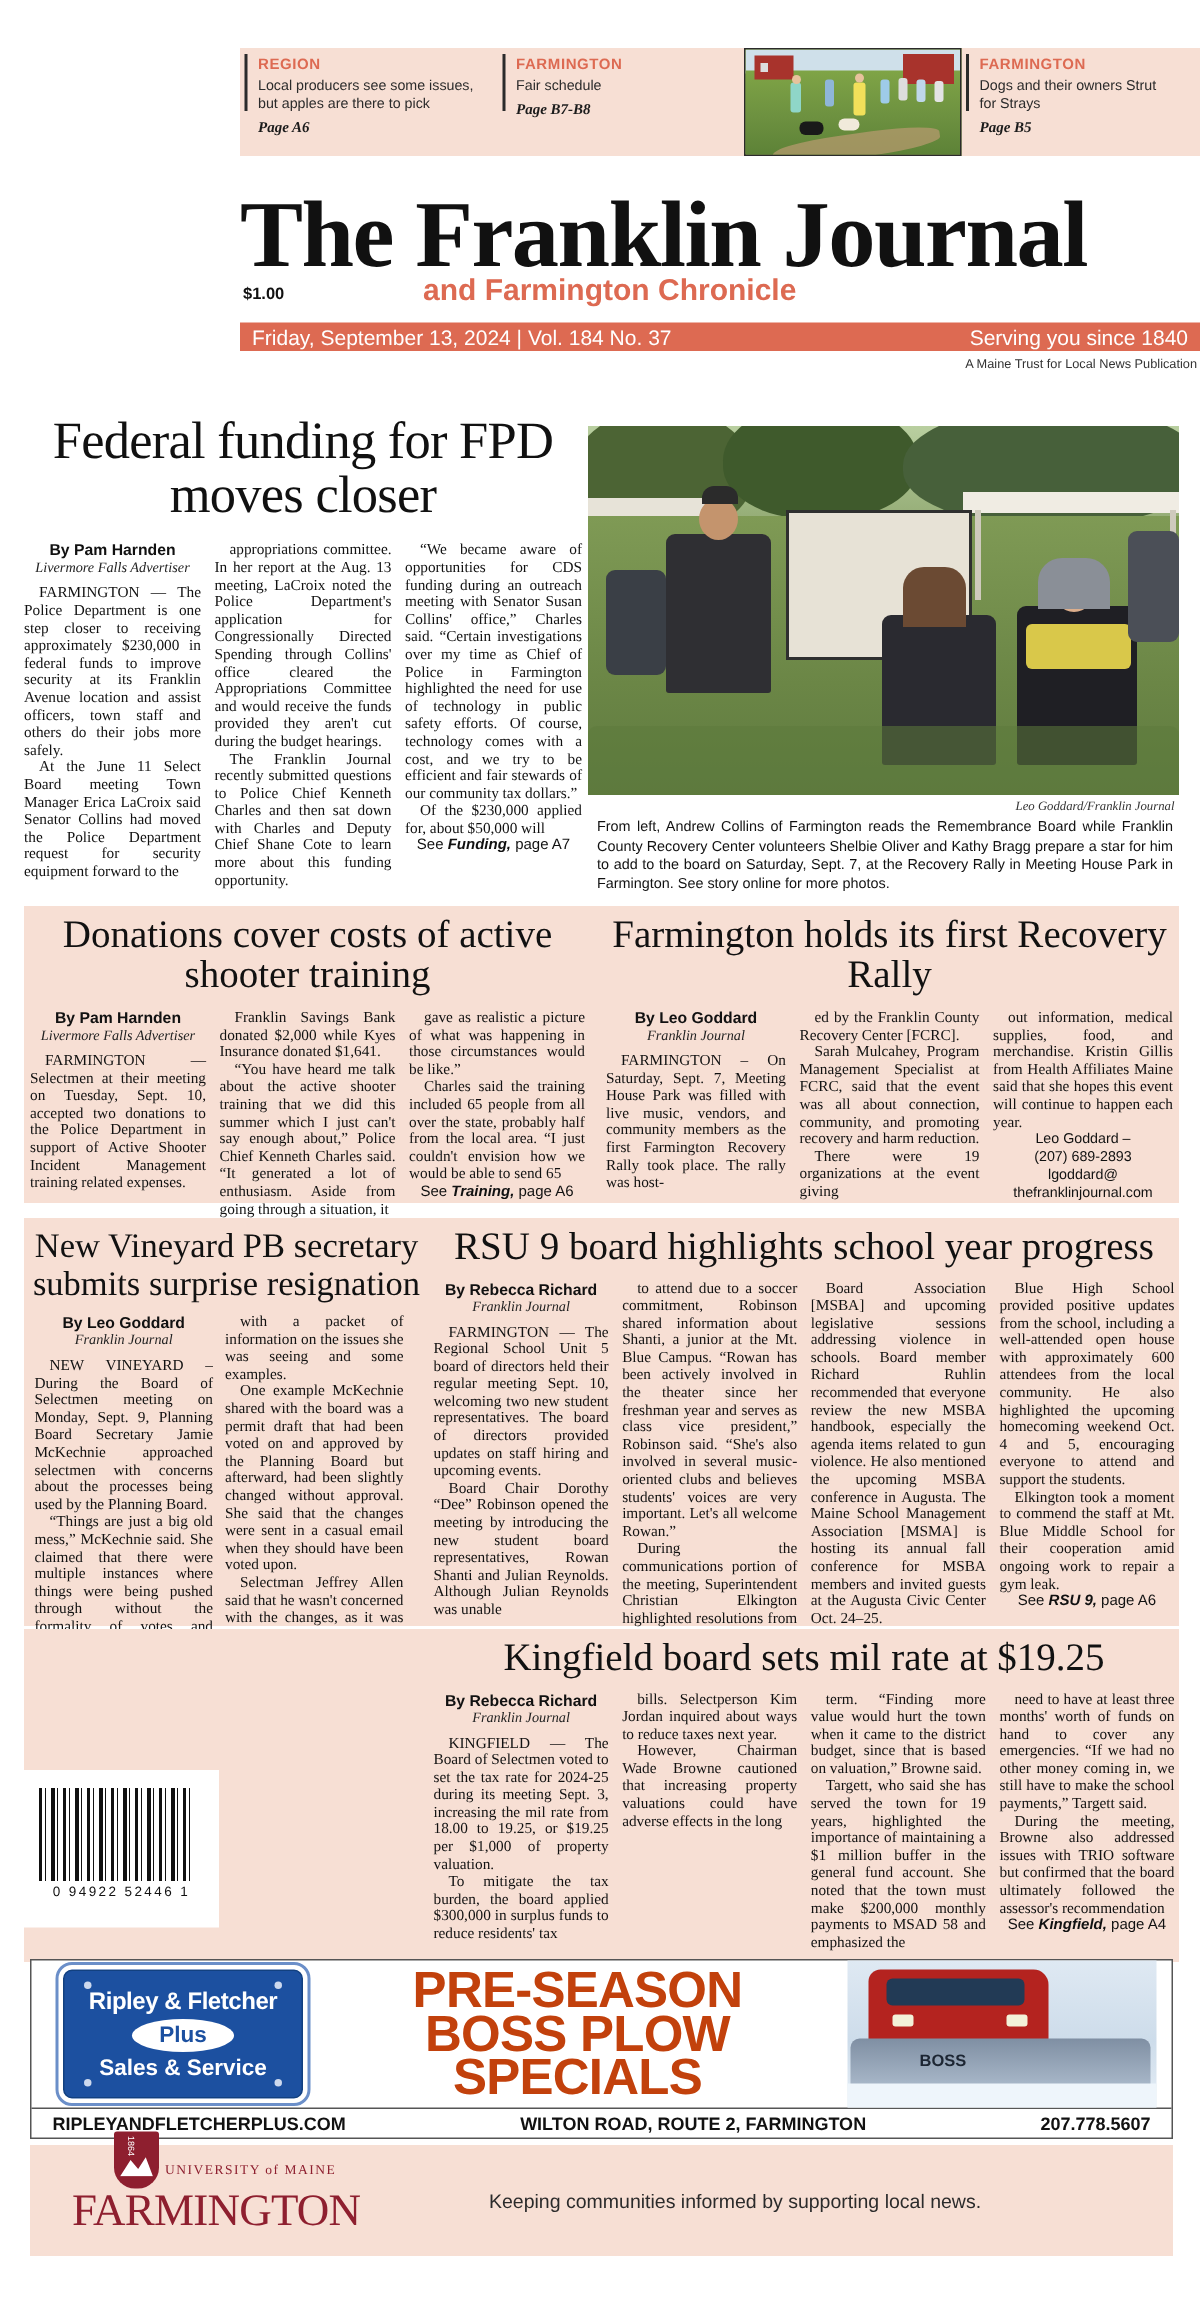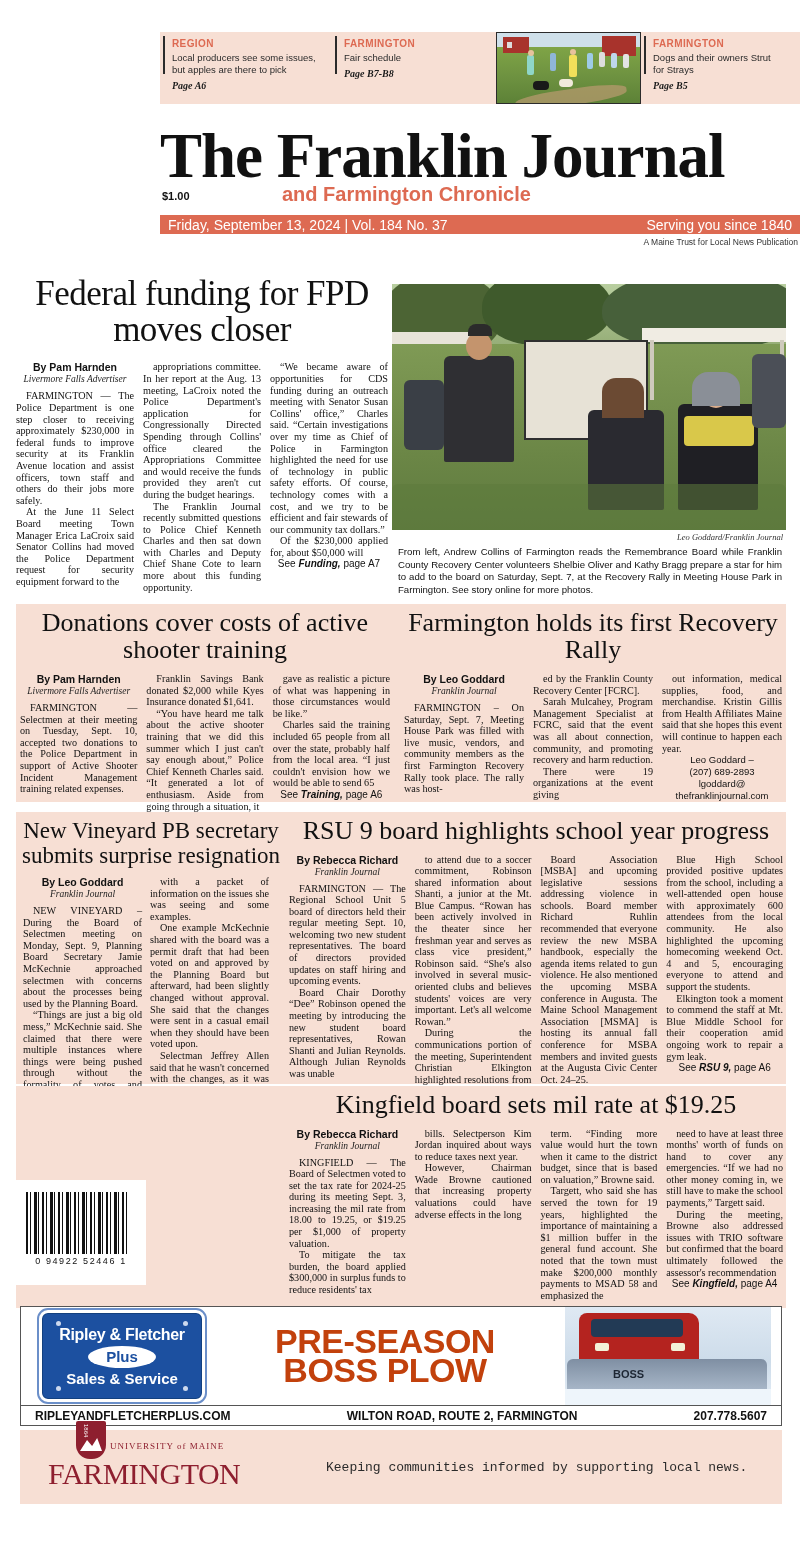--- a/index.html
+++ b/index.html
@@ -430,21 +430,21 @@
   .umf-shield::after {
     content:""; position:absolute; left:4px; top:16px;
     width:22px; height:14px;
     background:#fff;
     clip-path: polygon(0 100%, 32% 22%, 55% 64%, 78% 8%, 100% 100%);
   }
   .umf-shield .yr { position:absolute; left:7px; top:3px; font-family:"Liberation Sans",sans-serif; font-size:6px; color:#fff; writing-mode: vertical-rl; }
   .umf-um { position:absolute; left:62px; top:-2px; font-family:"Liberation Serif",serif; font-size:9px; color:#8e1f2f; letter-spacing:1px; }
   .umf-name { font-family:"Liberation Serif",serif; font-size:30px; color:#8e1f2f; letter-spacing:-0.5px; margin-top:14px; }
   .umf-tag {
-    font-family:Liberation Mono, monospace;
+    font-family:Liberation Sans, sans-serif;
     font-size: 13px;
     color:#2b2b2b;
     margin-left: 68px;
   }
 </style>
 </head>
 <body>
 
 <div class="page">
 
@@ -717,20 +717,21 @@
         <div class="dot" style="right:14px;bottom:8px;"></div>
         <div class="rf-l1">Ripley &amp; Fletcher</div>
         <div class="rf-plus-wrap">
             <div class="rf-plus">Plus</div>
           </div>
         <div class="rf-l3">Sales &amp; Service</div>
       </div>
       <div class="ad1-mid">
         <div>PRE-SEASON</div>
         <div>BOSS PLOW</div>
+        <div>SPECIALS</div>
       </div>
       <div class="plow-photo">
         <div class="plow-truck"></div>
         <div class="plow-win"></div>
         <div class="plow-lamp" style="left:30px;top:36px;"></div>
         <div class="plow-lamp" style="left:106px;top:36px;"></div>
         <div class="plow-blade"></div>
         <div class="plow-snow"></div>
       </div>
     </div>

